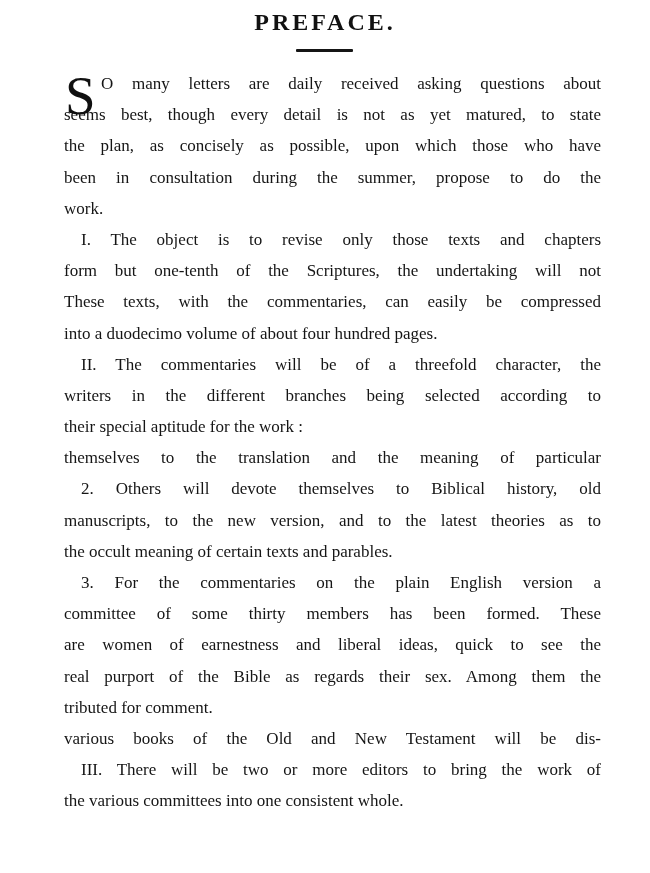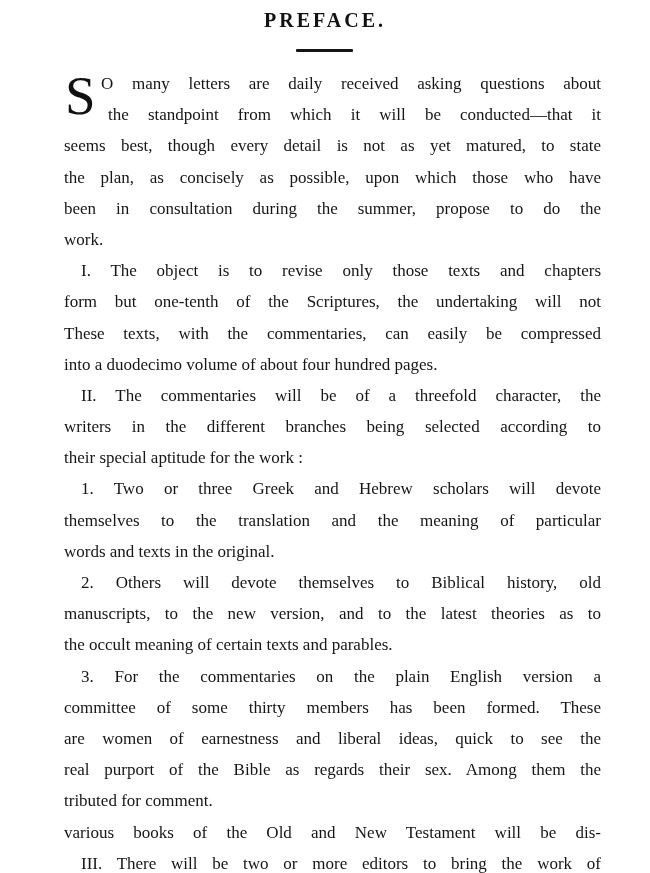--- a/index.html
+++ b/index.html
@@ -15,21 +15,21 @@
     overflow: hidden;
     font-family: "Liberation Serif", serif;
     color: #151515;
   }
   .title {
     position: absolute;
     top: 9px;
     left: 0;
     width: 650px;
     text-align: center;
-    font-size: 20px;
+    font-size: 24px;
     font-weight: bold;
     letter-spacing: 3px;
     color: #111111;
   }
   .rule {
     position: absolute;
     top: 49px;
     left: 296px;
     width: 57px;
     height: 2.5px;
@@ -71,44 +71,41 @@
 <div class="page">
 
   <div class="title">PREFACE.</div>
   <div class="rule"></div>
 
   <div class="bodytext">
 
     <div class="para">
       <span class="dropcap">S</span>
       <div class="line dc12">O many letters are daily received asking questions about</div>
-      <div class="line dc3">the standpoint from which it will be conducted—that it</div>
       <div class="line">seems best, though every detail is not as yet matured, to state</div>
       <div class="line">the plan, as concisely as possible, upon which those who have</div>
       <div class="line">been in consultation during the summer, propose to do the</div>
       <div class="line last">work.</div>
     </div>
 
     <div class="para">
       <div class="line ind">I. The object is to revise only those texts and chapters</div>
       <div class="line">form but one-tenth of the Scriptures, the undertaking will not</div>
       <div class="line">These texts, with the commentaries, can easily be compressed</div>
       <div class="line last">into a duodecimo volume of about four hundred pages.</div>
     </div>
 
     <div class="para">
       <div class="line ind">II. The commentaries will be of a threefold character, the</div>
       <div class="line">writers in the different branches being selected according to</div>
       <div class="line last">their special aptitude for the work :</div>
     </div>
 
     <div class="para">
-      <div class="line ind">1. Two or three Greek and Hebrew scholars will devote</div>
       <div class="line">themselves to the translation and the meaning of particular</div>
-      <div class="line last">words and texts in the original.</div>
     </div>
 
     <div class="para">
       <div class="line ind">2. Others will devote themselves to Biblical history, old</div>
       <div class="line">manuscripts, to the new version, and to the latest theories as to</div>
       <div class="line last">the occult meaning of certain texts and parables.</div>
     </div>
 
     <div class="para">
       <div class="line ind">3. For the commentaries on the plain English version a</div>

